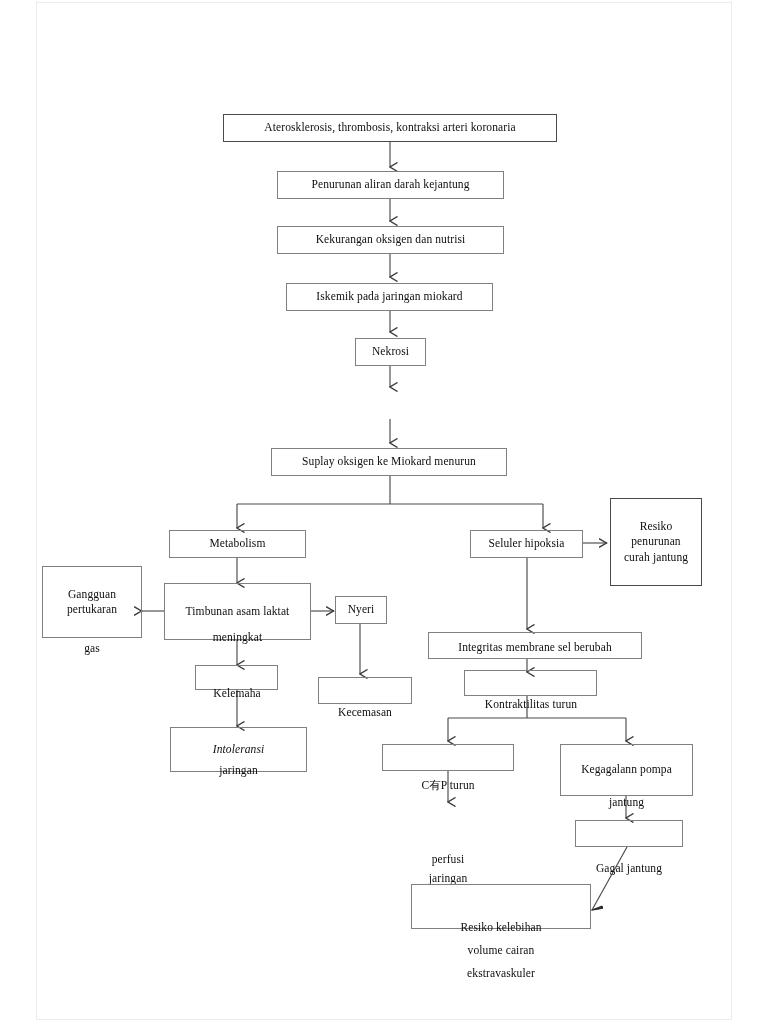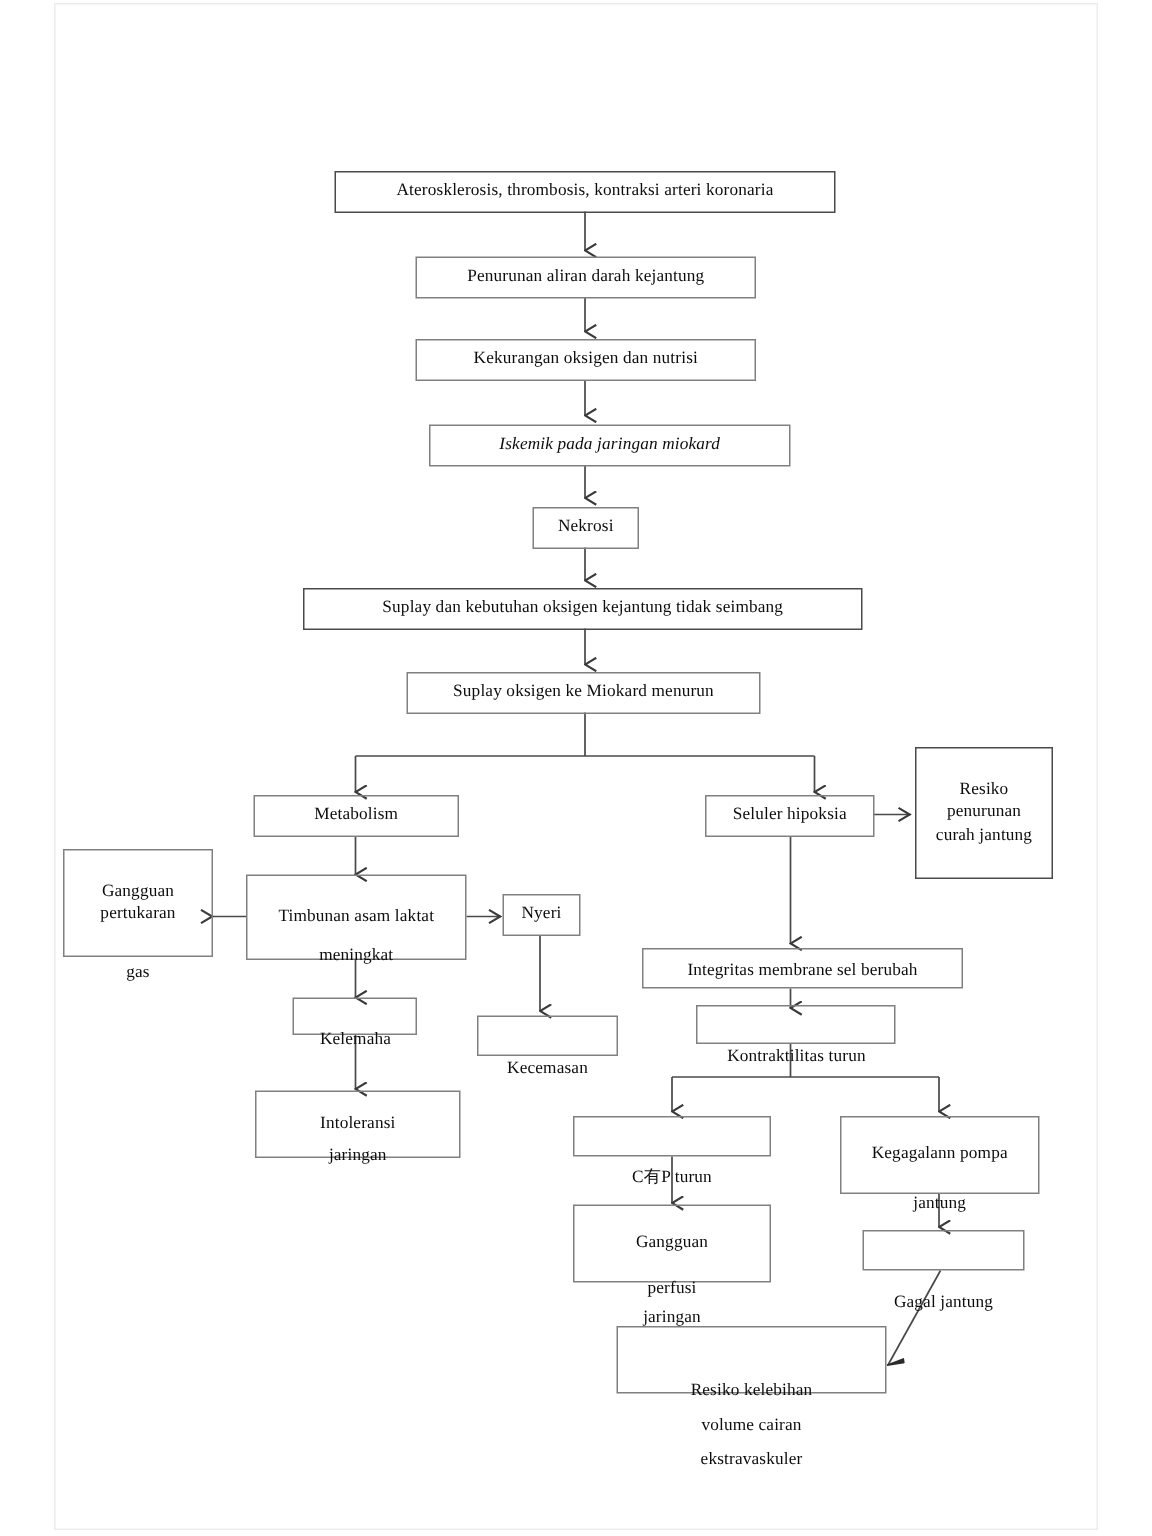--- a/index.html
+++ b/index.html
@@ -129,31 +129,28 @@
   </div>
 
   <div class="node" style="left:277px; top:226px; width:227px; height:28px; font-size:11.5px;">
     <span>Kekurangan oksigen dan nutrisi</span>
   </div>
 
   <div class="node" style="left:277px; top:171px; width:227px; height:28px; font-size:11.5px;">
     <span>Penurunan aliran darah kejantung</span>
   </div>
 
-  <div class="node" style="left:286px; top:283px; width:241px; height:28px; font-size:11.5px;font-style:italic;">
+  <div class="node" style="left:286px; top:283px; width:207px; height:28px; font-size:11.5px;">
     <span>Iskemik pada jaringan miokard</span>
   </div>
 
   <div class="node" style="left:355px; top:338px; width:71px; height:28px; font-size:11.5px;">
     <span>Nekrosi</span>
   </div>
 
-  <div class="node dark" style="left:202px; top:392px; width:373px; height:28px; font-size:11.5px;">
-    <span>Suplay dan kebutuhan oksigen kejantung tidak seimbang</span>
-  </div>
 
   <div class="node" style="left:271px; top:448px; width:236px; height:28px; font-size:11.5px;">
     <span>Suplay oksigen ke Miokard menurun</span>
   </div>
 
   <div class="node" style="left:169px; top:530px; width:137px; height:28px; font-size:11.5px;">
     <span>Metabolism</span>
   </div>
 
   <div class="node" style="left:470px; top:530px; width:113px; height:28px; font-size:11.5px;">
@@ -183,36 +180,33 @@
 
   <div class="node" style="left:195px; top:665px; width:83px; height:25px;"></div>
   <div class="floating-label" style="left:178px; top:686px; width:118px; font-size:11.5px;">Kelemaha</div>
 
   <div class="node" style="left:318px; top:677px; width:94px; height:27px;"></div>
   <div class="floating-label" style="left:310px; top:705px; width:110px; font-size:11.5px;">Kecemasan</div>
 
   <div class="node" style="left:464px; top:670px; width:133px; height:26px;"></div>
   <div class="floating-label" style="left:455px; top:697px; width:152px; font-size:11.5px;">Kontraktilitas turun</div>
 
-  <div class="node" style="left:170px; top:727px; width:137px; height:45px; font-size:11.5px;">
+  <div class="node" style="left:170px; top:727px; width:137px; height:45px; font-size:11.5px;font-style:italic;">
     <span>Intoleransi</span>
   </div>
   <div class="floating-label" style="left:170px; top:763px; width:137px; font-size:11.5px;">jaringan</div>
 
   <div class="node" style="left:382px; top:744px; width:132px; height:27px;"></div>
   <div class="floating-label" style="left:382px; top:778px; width:132px; font-size:11.5px;">C有P turun</div>
 
   <div class="node" style="left:560px; top:744px; width:133px; height:52px; font-size:11.5px;">
     <span>Kegagalann pompa</span>
   </div>
   <div class="floating-label" style="left:560px; top:795px; width:133px; font-size:11.5px;">jantung</div>
 
-  <div class="node" style="left:382px; top:803px; width:132px; height:52px; font-size:11.5px;">
-    <span>Gangguan</span>
-  </div>
   <div class="floating-label" style="left:382px; top:852px; width:132px; font-size:11.5px;">perfusi</div>
   <div class="floating-label" style="left:382px; top:871px; width:132px; font-size:11.5px;">jaringan</div>
 
   <div class="node" style="left:575px; top:820px; width:108px; height:27px;"></div>
   <div class="floating-label" style="left:566px; top:861px; width:126px; font-size:11.5px;">Gagal jantung</div>
 
   <div class="node" style="left:411px; top:884px; width:180px; height:45px;"></div>
   <div class="floating-label" style="left:411px; top:920px; width:180px; font-size:11.5px;">Resiko kelebihan</div>
   <div class="floating-label" style="left:411px; top:943px; width:180px; font-size:11.5px;">volume cairan</div>
   <div class="floating-label" style="left:411px; top:966px; width:180px; font-size:11.5px;">ekstravaskuler</div>

